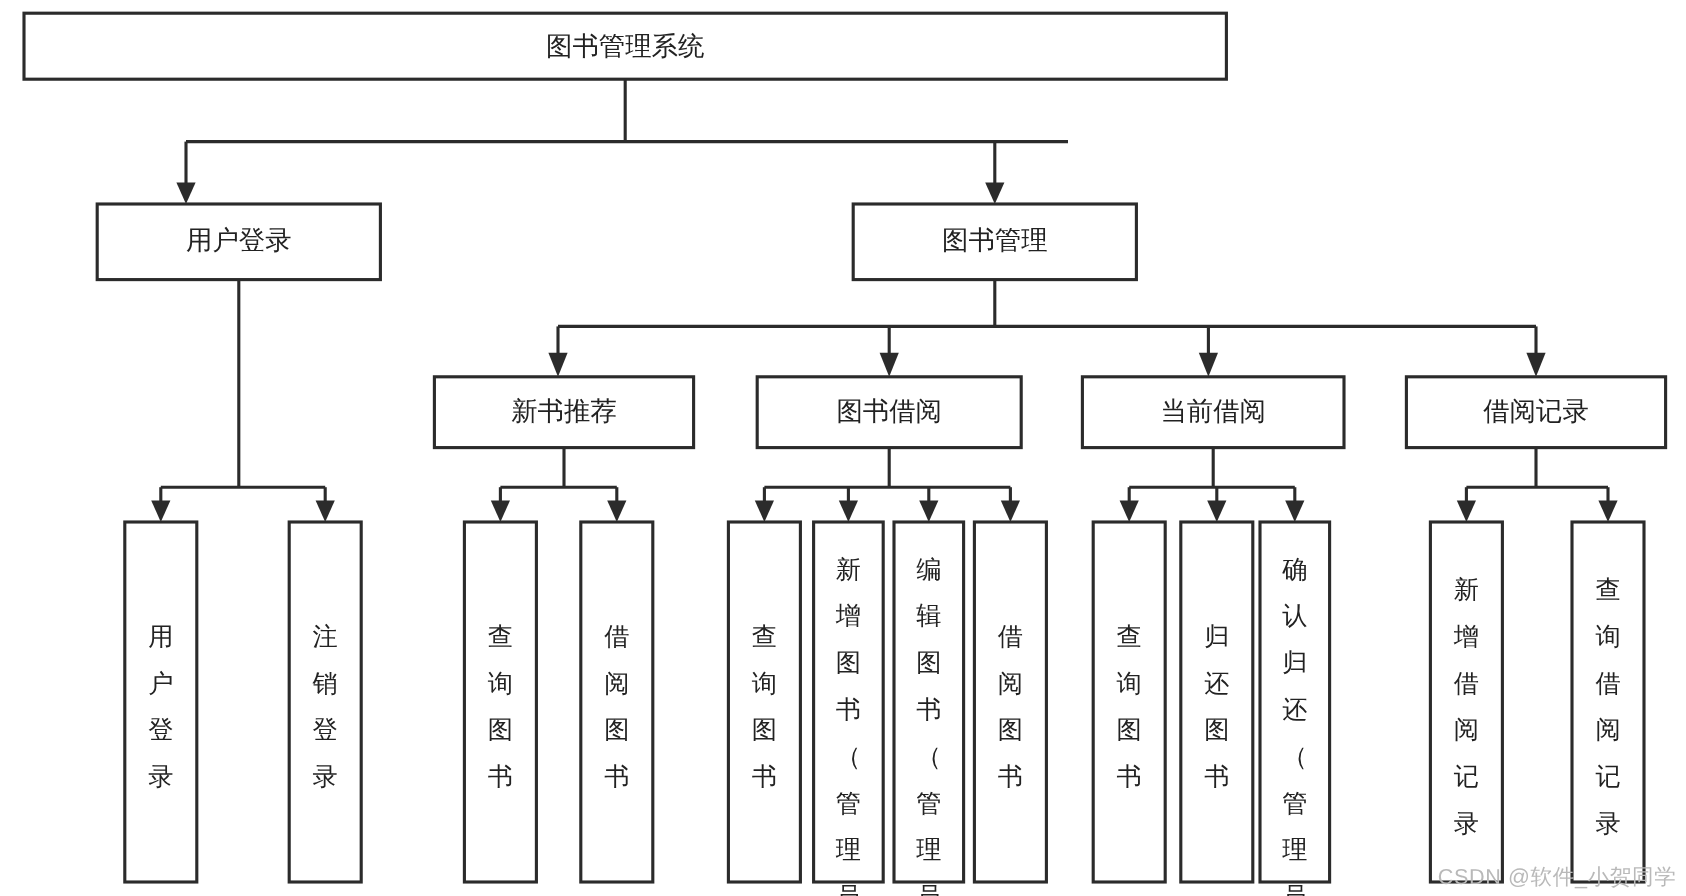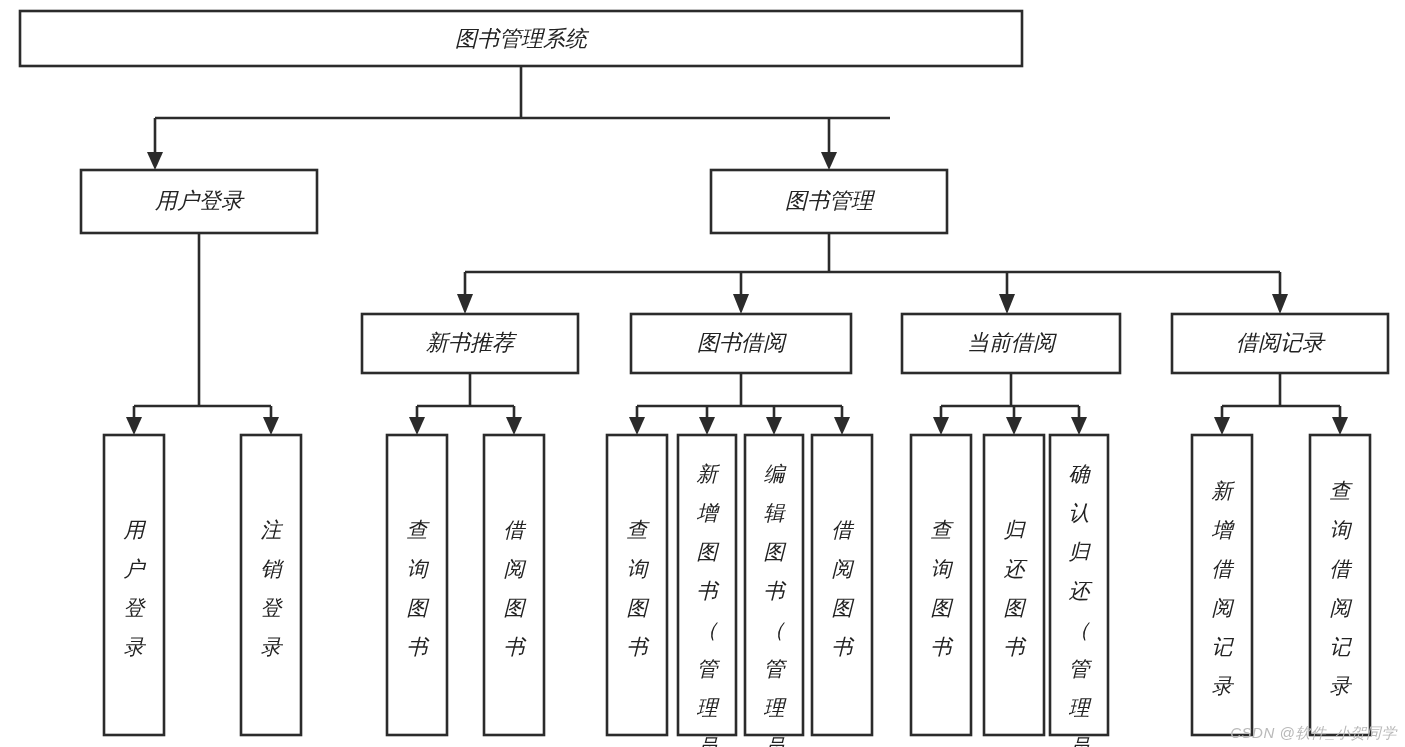--- a/index.html
+++ b/index.html
@@ -11,21 +11,20 @@
     width: 1405px;
     height: 747px;
     font-family: "Liberation Sans", "DejaVu Sans", sans-serif;
     overflow: hidden;
     position: relative;
   }
   #diagram-root {
     position: relative;
     width: 1405px;
     height: 747px;
-    font-style: italic;
   }
   svg.flow-canvas {
     position: absolute;
     left: 0;
     top: 0;
     width: 1405px;
     height: 747px;
     display: block;
   }
   .node-box {
@@ -54,21 +53,21 @@
     fill: #222222;
     font-family: "Liberation Sans", "DejaVu Sans", sans-serif;
     font-size: 21px;
     text-anchor: middle;
   }
   .watermark-text {
     position: absolute;
     right: 8px;
     bottom: 4px;
     font-family: "Liberation Sans", "DejaVu Sans", sans-serif;
-    font-size: 15px;
+    font-size: 18px;
     color: #b9b9b9;
     letter-spacing: 0.5px;
     white-space: nowrap;
     pointer-events: none;
   }
 </style>
 </head>
 <body>
 
 <div id="diagram-root">

